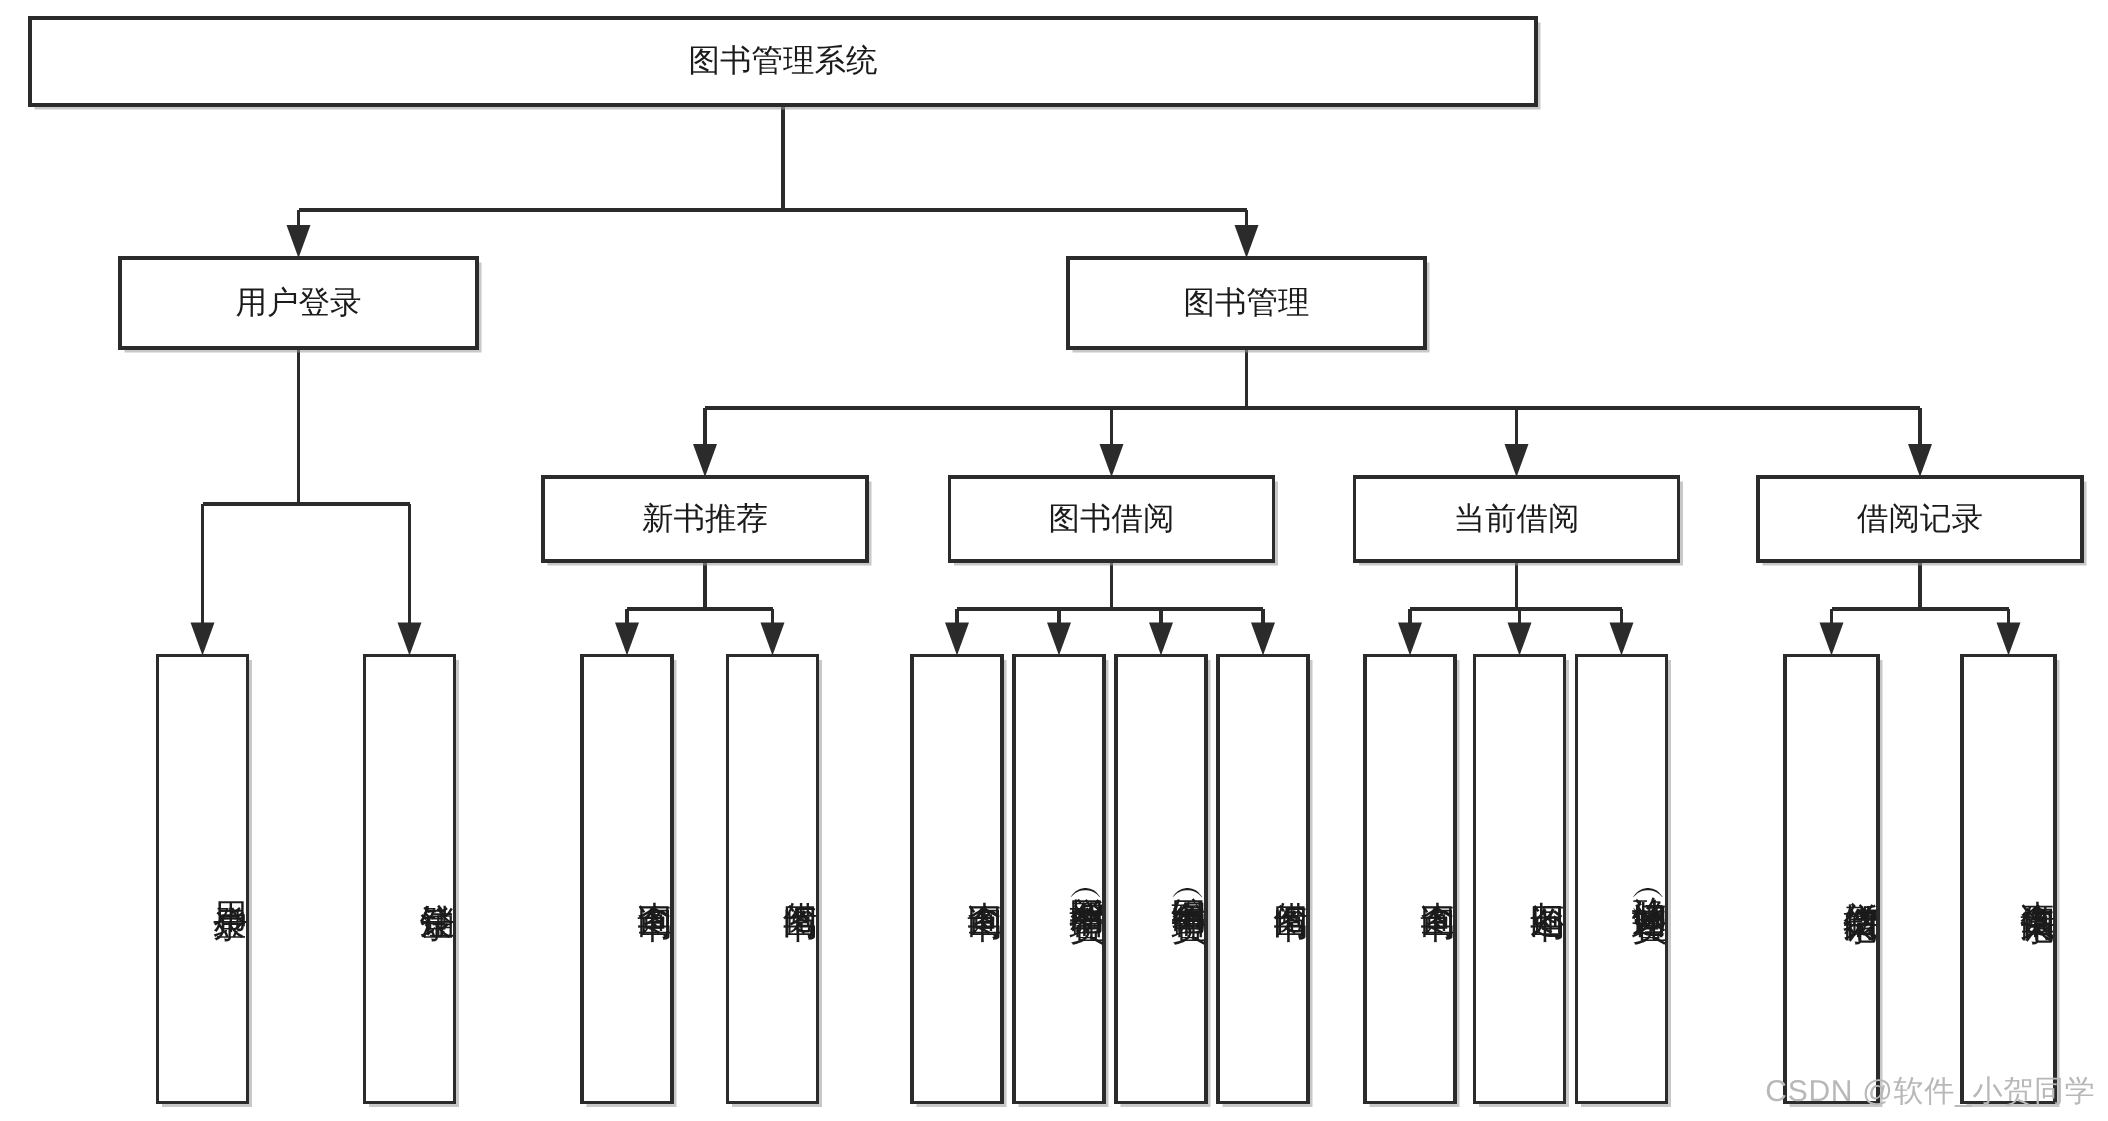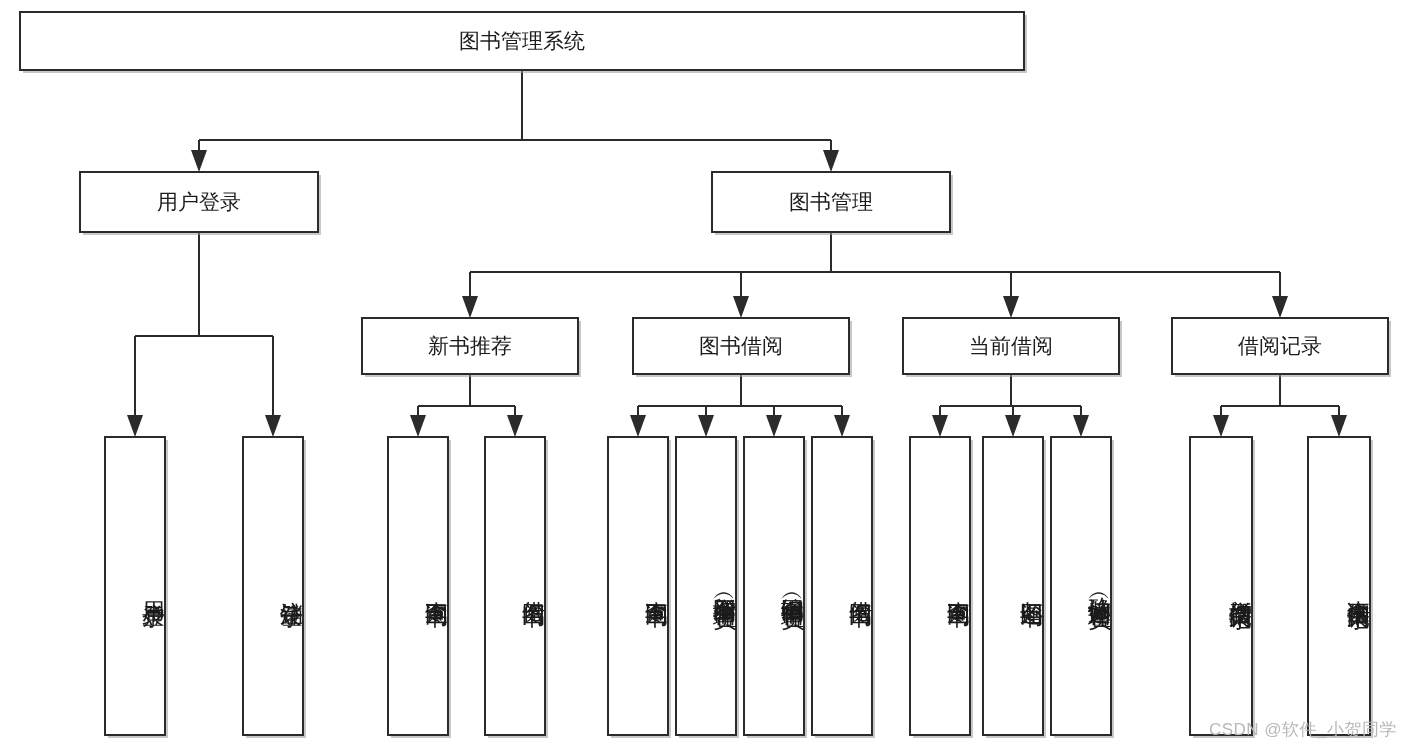--- a/index.html
+++ b/index.html
@@ -67,21 +67,21 @@
     color: #1b1b1b;
     letter-spacing: 1.5px;
     pointer-events: none;
     user-select: none;
   }
   .watermark {
     position: absolute;
     right: 8px;
     bottom: 6px;
     font-family: "Liberation Sans", "DejaVu Sans", sans-serif;
-    font-size: 17px;
+    font-size: 20px;
     color: #b8b8b8;
     letter-spacing: 0.5px;
     white-space: nowrap;
     user-select: none;
   }
 </style>
 </head>
 <body>
 
 <div id="diagram-root">

